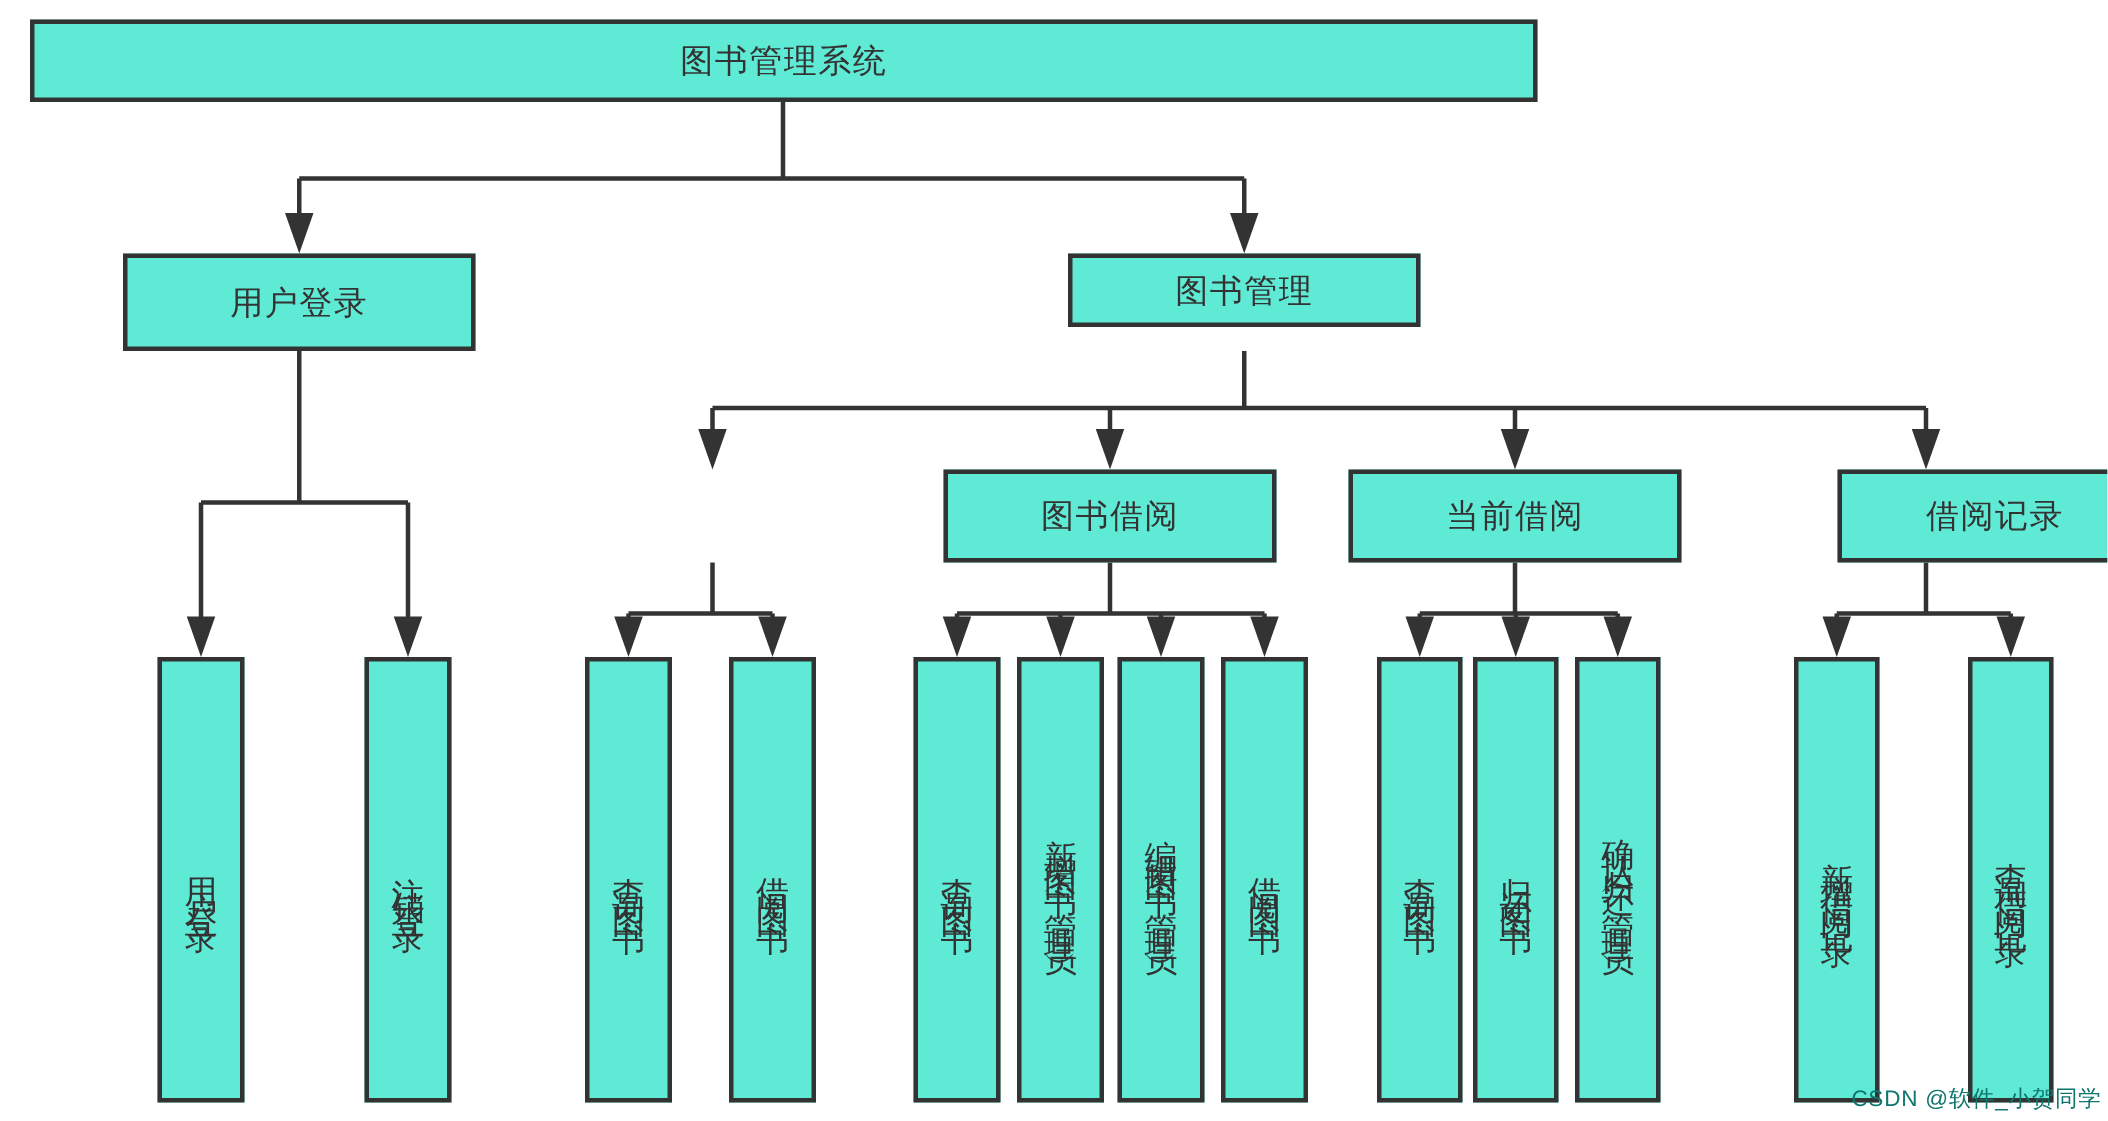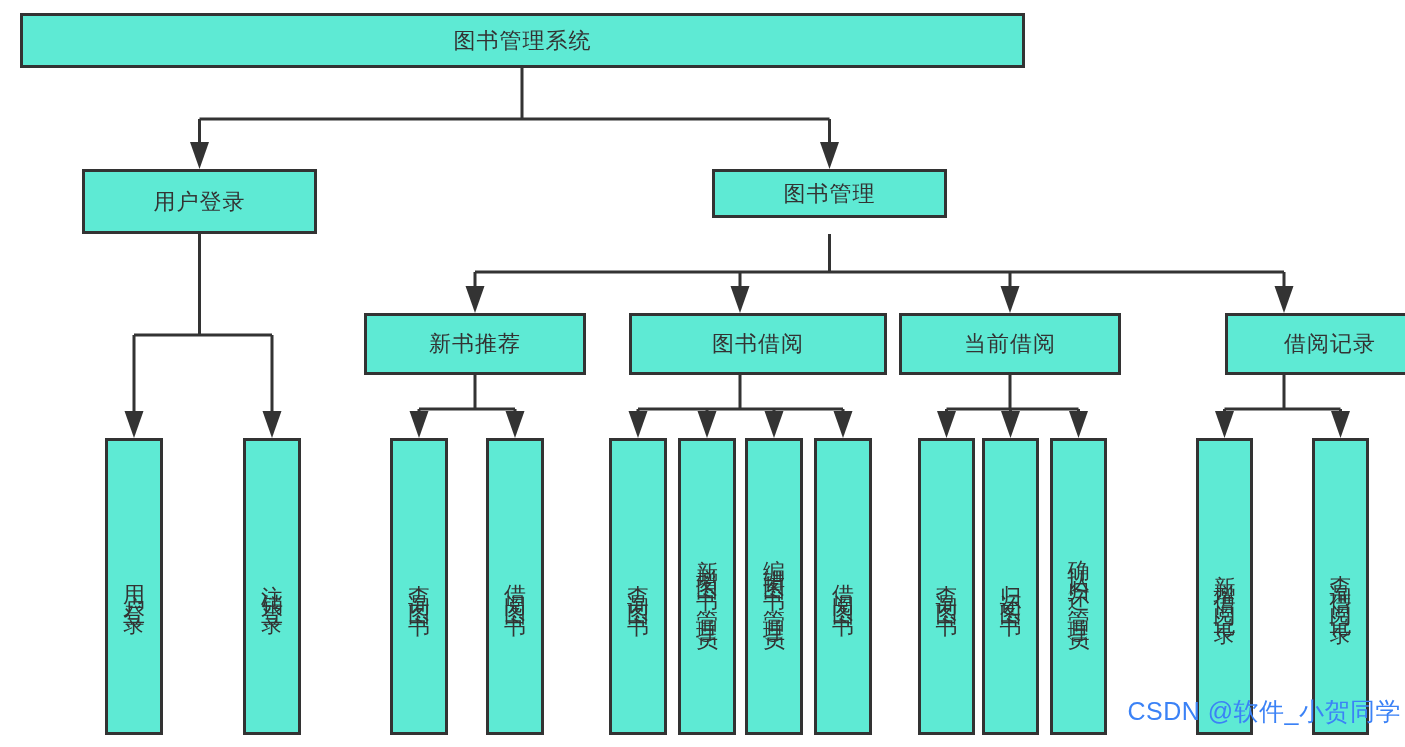--- a/index.html
+++ b/index.html
@@ -32,23 +32,23 @@
     writing-mode: vertical-rl;
     text-orientation: mixed;
     font-size: 22px;
     line-height: 1;
     letter-spacing: 10px;
     white-space: nowrap;
   }
   .watermark {
     position: absolute;
     right: 4px;
-    bottom: 19px;
-    font-size: 25px;
-    color: #3b82f6;
+    bottom: 5px;
+    font-size: 15px;
+    color: #0f766e;
     letter-spacing: 0.5px;
     z-index: 6;
     white-space: nowrap;
   }
 </style>
 </head>
 <body>
 
 <div class="canvas">
 
@@ -92,24 +92,21 @@
     <span class="label">图书管理系统</span>
   </div>
 
   <div class="box hbox" style="left:82px;top:169px;width:235px;height:65px">
     <span class="label">用户登录</span>
   </div>
   <div class="box hbox" style="left:712px;top:169px;width:235px;height:49px">
     <span class="label">图书管理</span>
   </div>
 
-  <div class="box hbox" style="left:364px;top:313px;width:222px;height:62px">
-    <span class="label">新书推荐</span>
-  </div>
-  <div class="box hbox" style="left:629px;top:313px;width:258px;height:62px">
+  <div class="box hbox" style="left:629px;top:313px;width:222px;height:62px">
     <span class="label">图书借阅</span>
   </div>
   <div class="box hbox" style="left:899px;top:313px;width:222px;height:62px">
     <span class="label">当前借阅</span>
   </div>
   <div class="box hbox" style="left:1225px;top:313px;width:210px;height:62px">
     <span class="label">借阅记录</span>
   </div>
 
   <div class="box vbox" style="left:105px;top:438px;width:58px;height:297px">

